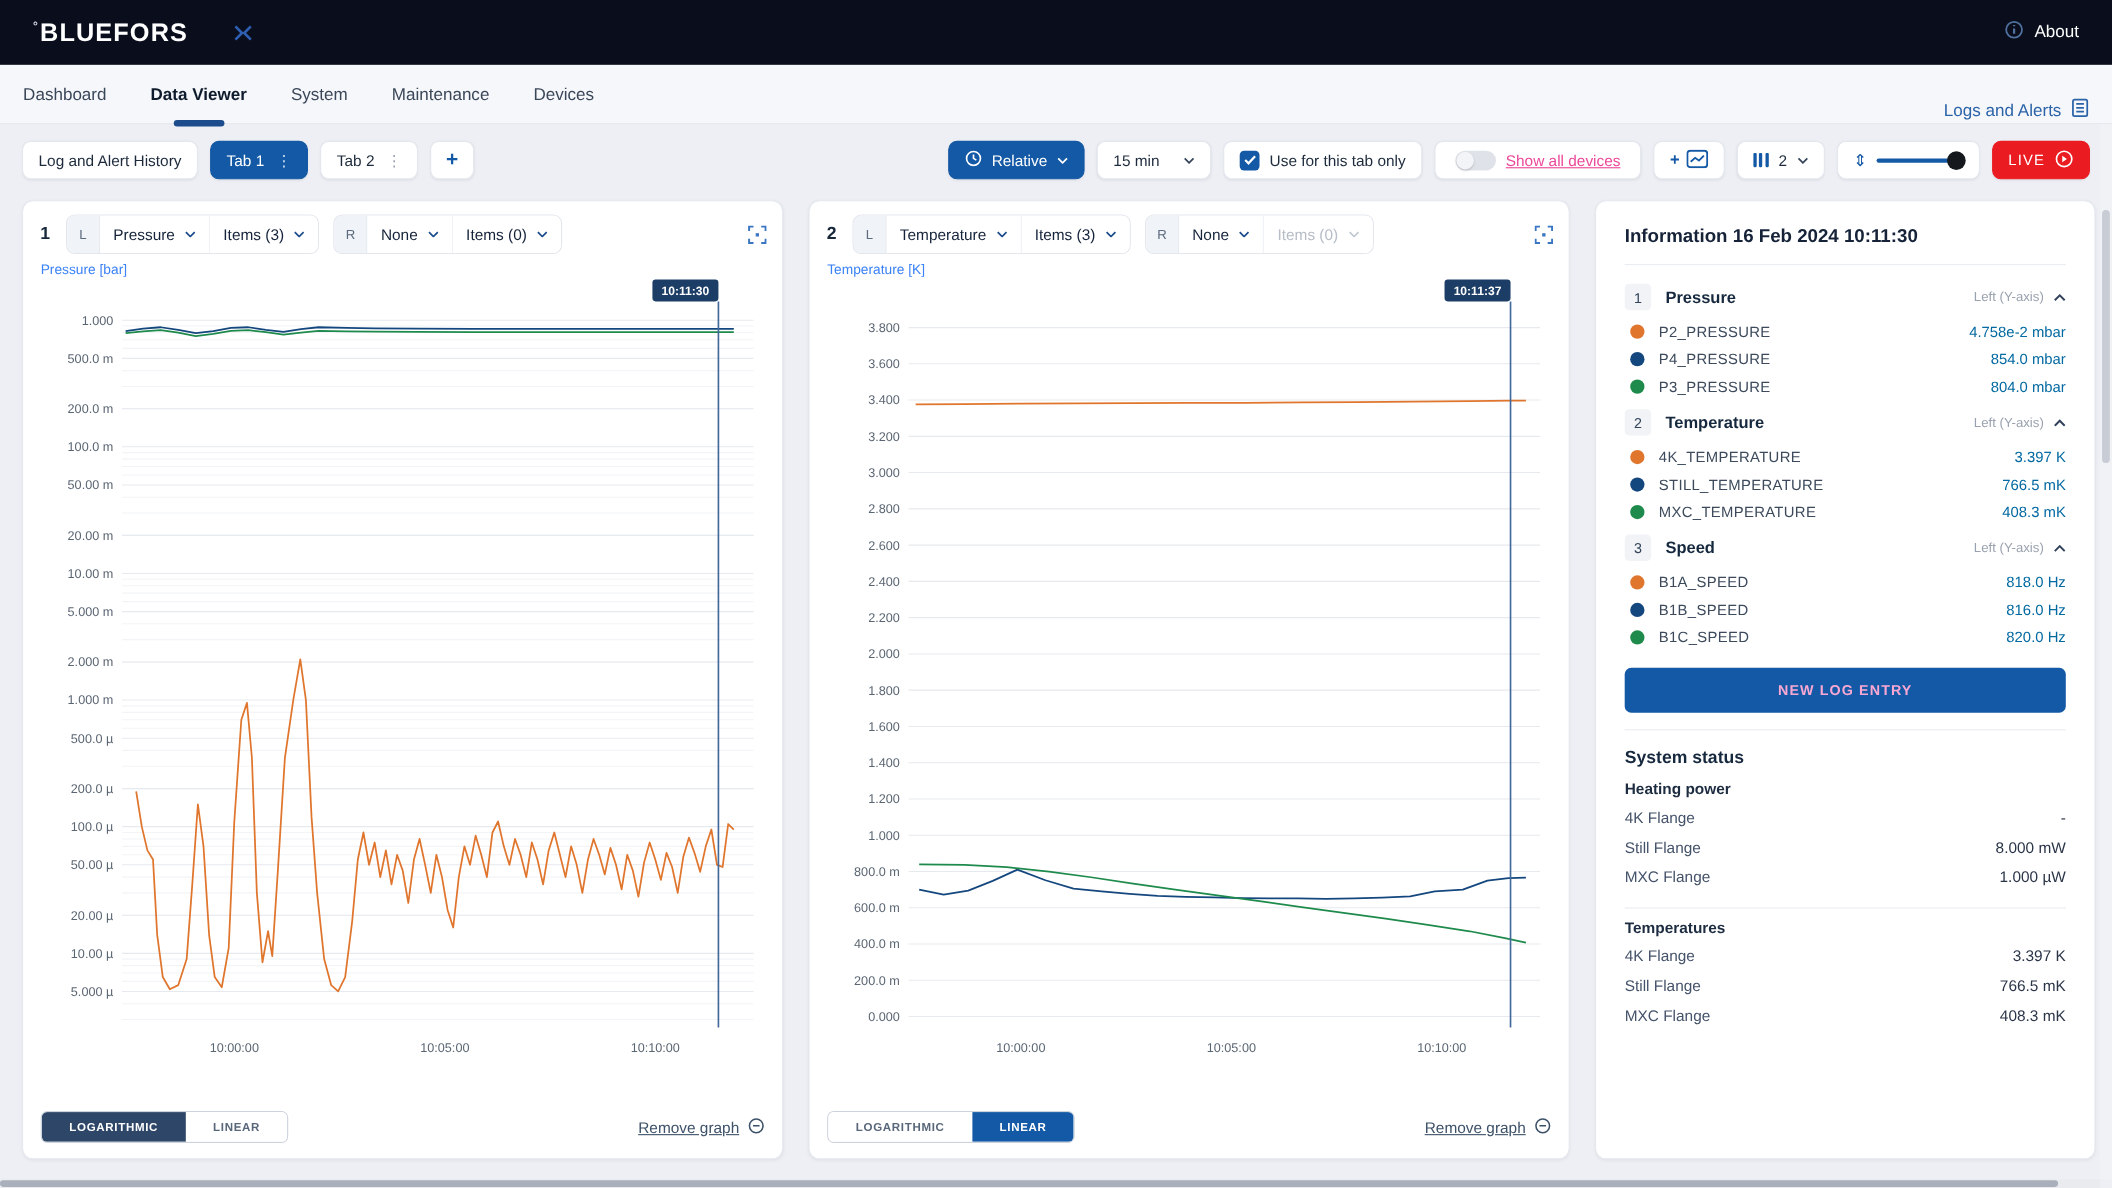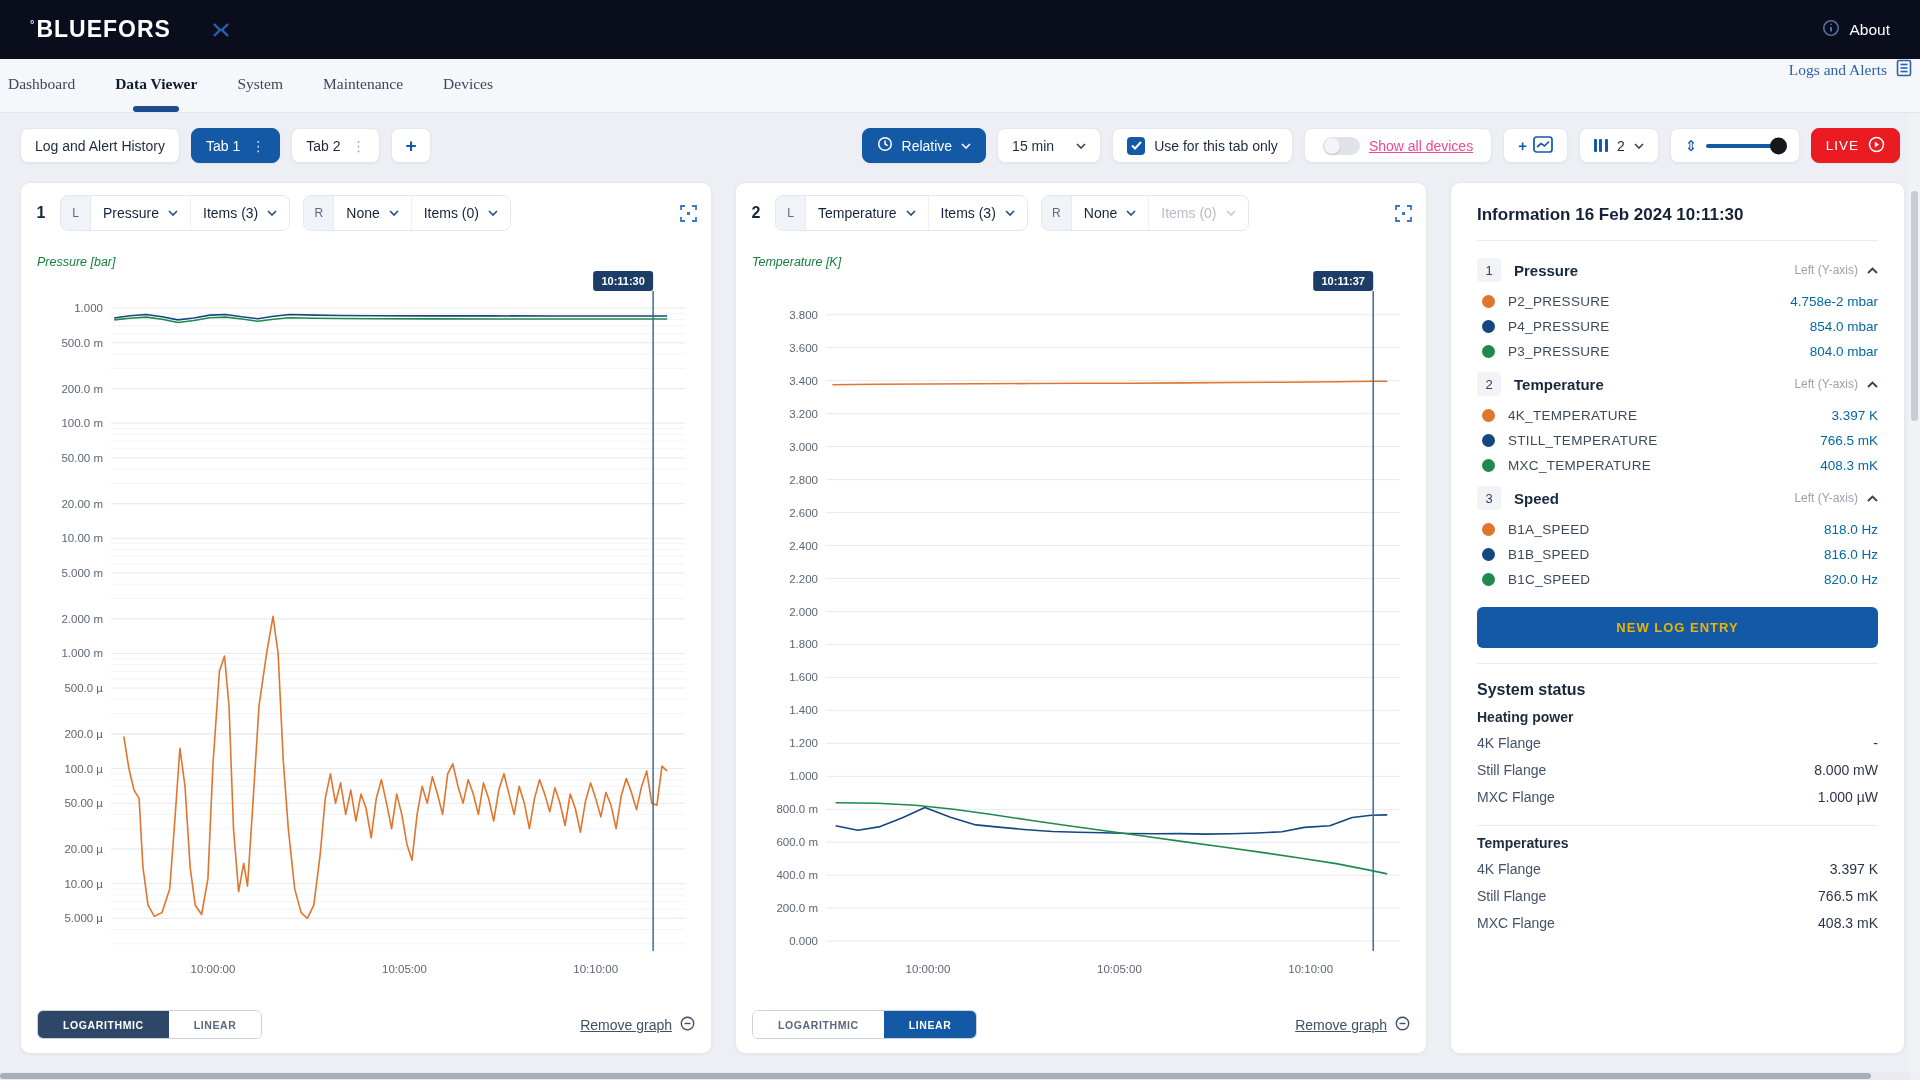--- a/index.html
+++ b/index.html
@@ -7,21 +7,21 @@
   .app { width:1920px; height:1080px; position:relative; background:#edeff4; overflow:hidden; }
 
   
   .topbar { height:59px; background:#0a0e1c; display:flex; align-items:center; padding:0 30px; }
   .brand { color:#fff; font-size:23px; font-weight:bold; letter-spacing:1px; display:flex; align-items:flex-start; }
   .brand .deg { font-size:11px; margin-top:2px; margin-right:1px; color:#d9e1ee; }
   .brandmark { margin-left:40px; display:flex; align-items:center; }
   .about { margin-left:auto; display:flex; align-items:center; gap:9px; color:#fff; font-size:15.5px; cursor:pointer; }
 
   
-  .navbar { height:54px; background:#f6f7fa; border-bottom:1px solid #e2e5eb; display:flex; align-items:flex-start; padding:0 8px; gap:40px;font-family:Liberation Serif, serif; }
+  .navbar { height:54px; background:#f6f7fa; border-bottom:1px solid #e2e5eb; display:flex; align-items:flex-end; padding:0 21px; gap:40px; }
   .nav-item { font-size:15.5px; color:#3a4759; cursor:pointer; position:relative; padding:16px 0; }
   .nav-item.active { color:#0e1b2c; font-weight:bold; }
   .nav-item.active::after { content:""; position:absolute; left:50%; transform:translateX(-50%); bottom:-3px; width:46px; height:6px; border-radius:3px; background:#1c4c8c; }
   .logs-link { margin-left:auto; color:#2b63a9; font-size:15.5px; display:flex; align-items:center; gap:9px; cursor:pointer; }
 
   
   .toolbar { display:flex; align-items:center; padding:15px 20px 0 20px; gap:11px; }
   .pill { height:35px; border-radius:8px; background:#fff; border:1px solid #e3e7ee; display:inline-flex; align-items:center; padding:0 14px; font-size:14px; color:#1d2b3c; box-shadow:0 1px 2px rgba(16,24,40,.05); cursor:pointer; white-space:nowrap; gap:9px; }
   .pill.primary { background:#1459a5; border-color:#1459a5; color:#fff; }
   .pill .dots { font-size:14px; color:#9aa3b0; margin-left:2px; }
@@ -43,21 +43,21 @@
   .content { display:flex; gap:23px; padding:19px 15px 0 20px; align-items:flex-start; }
   .card { background:#fff; border:1px solid #e5e8ee; border-radius:10px; box-shadow:0 1px 3px rgba(16,24,40,.05); width:692px; height:872px; padding:12px 14px; display:flex; flex-direction:column; }
   .card-head { display:flex; align-items:center; gap:13px; }
   .graph-num { font-size:16px; font-weight:bold; color:#17273a; width:12px; text-align:center; }
   .chip-group { display:flex; align-items:stretch; border:1px solid #e2e6ed; border-radius:8px; overflow:hidden; background:#fff; }
   .lr { width:30px; background:#f0f3f7; color:#5d6b7e; display:flex; align-items:center; justify-content:center; font-size:12px; border-right:1px solid #e6eaf0; }
   .chip { display:flex; align-items:center; gap:9px; padding:0 12px; height:34px; font-size:14px; color:#15243a; background:#fff; border:none; border-right:1px solid #eef1f5; cursor:pointer; font-family:inherit; }
   .chip:last-child { border-right:none; }
   .chip.disabled { color:#b6bdc7; }
   .fullscreen { margin-left:auto; cursor:pointer; display:flex; }
-  .axis-label { font-size:12.5px; color:#15803d; margin:24px 0 0 2px;font-style:italic; }
+  .axis-label { font-size:12.5px; color:#3b82f6; margin:7px 0 0 2px; }
   svg.chart { display:block; margin-top:0; }
   svg.chart .tick { font-family:"Liberation Sans", sans-serif; font-size:11.5px; fill:#5b6673; }
   svg.chart .badge-t { font-family:"Liberation Sans", sans-serif; font-size:11px; font-weight:bold; fill:#ffffff; }
   .card-foot { margin-top:auto; display:flex; align-items:center; padding:4px 2px 2px 2px; }
   .seg-group { display:flex; border:1px solid #ccd3dd; border-radius:6px; overflow:hidden; }
   .seg { height:27px; padding:0 25px; font-size:10.5px; font-weight:bold; letter-spacing:.6px; color:#59677a; background:#fff; border:none; display:flex; align-items:center; cursor:pointer; font-family:inherit; }
   .seg.active { color:#fff; }
   .remove { margin-left:auto; font-size:14px; color:#3d5168; text-decoration:underline; display:flex; gap:8px; align-items:center; cursor:pointer; }
 
   
@@ -65,21 +65,21 @@
   .side-title { font-size:17px; font-weight:bold; color:#152238; }
   .divider { height:1px; background:#e9ecf0; margin:15px 0 9px; }
   .group-head { display:flex; align-items:center; gap:13px; margin:8px 0 7px; }
   .gnum { width:24px; height:24px; background:#f1f3f6; border-radius:4px; display:flex; align-items:center; justify-content:center; font-size:13px; color:#33435a; }
   .gname { font-size:15px; font-weight:bold; color:#16283e; }
   .gaxis { margin-left:auto; font-size:12px; color:#9aa2af; display:flex; gap:9px; align-items:center; cursor:pointer; }
   .item { display:flex; align-items:center; gap:13px; padding:5px 0 5px 5px; }
   .dot { width:13px; height:13px; border-radius:50%; flex:none; }
   .iname { font-size:13.5px; color:#3c4a5c; letter-spacing:.3px; }
   .ival { margin-left:auto; font-size:13.5px; color:#0369a1; }
-  .newlog { margin-top:15px; width:100%; height:41px; background:#1459a5; color:#eab308; font-weight:bold; font-size:13px; letter-spacing:1px; border:none; border-radius:6px; cursor:pointer; font-family:inherit; }
+  .newlog { margin-top:15px; width:100%; height:41px; background:#1459a5; color:#f9a8d4; font-weight:bold; font-size:13px; letter-spacing:1px; border:none; border-radius:6px; cursor:pointer; font-family:inherit; }
   .sstitle { font-size:16px; font-weight:bold; color:#16283e; margin:8px 0 10px; }
   .subhead { font-size:14px; font-weight:bold; color:#1d2c40; margin:0 0 4px; }
   .srow { display:flex; font-size:14px; color:#45536a; padding:5.5px 0; }
   .sval { margin-left:auto; color:#2b3548; }
 
   
   .vscroll { position:absolute; right:0; top:113px; bottom:8px; width:11px; background:#f1f2f5; }
   .vthumb { position:absolute; top:78px; left:2px; width:7px; height:230px; border-radius:4px; background:#c7ccd5; }
   .hscroll { position:absolute; left:0; right:11px; bottom:0; height:8px; background:#e9ebef; }
   .hthumb { position:absolute; left:0; top:1px; height:6px; width:98%; border-radius:3px; background:#a9b0bb; }

